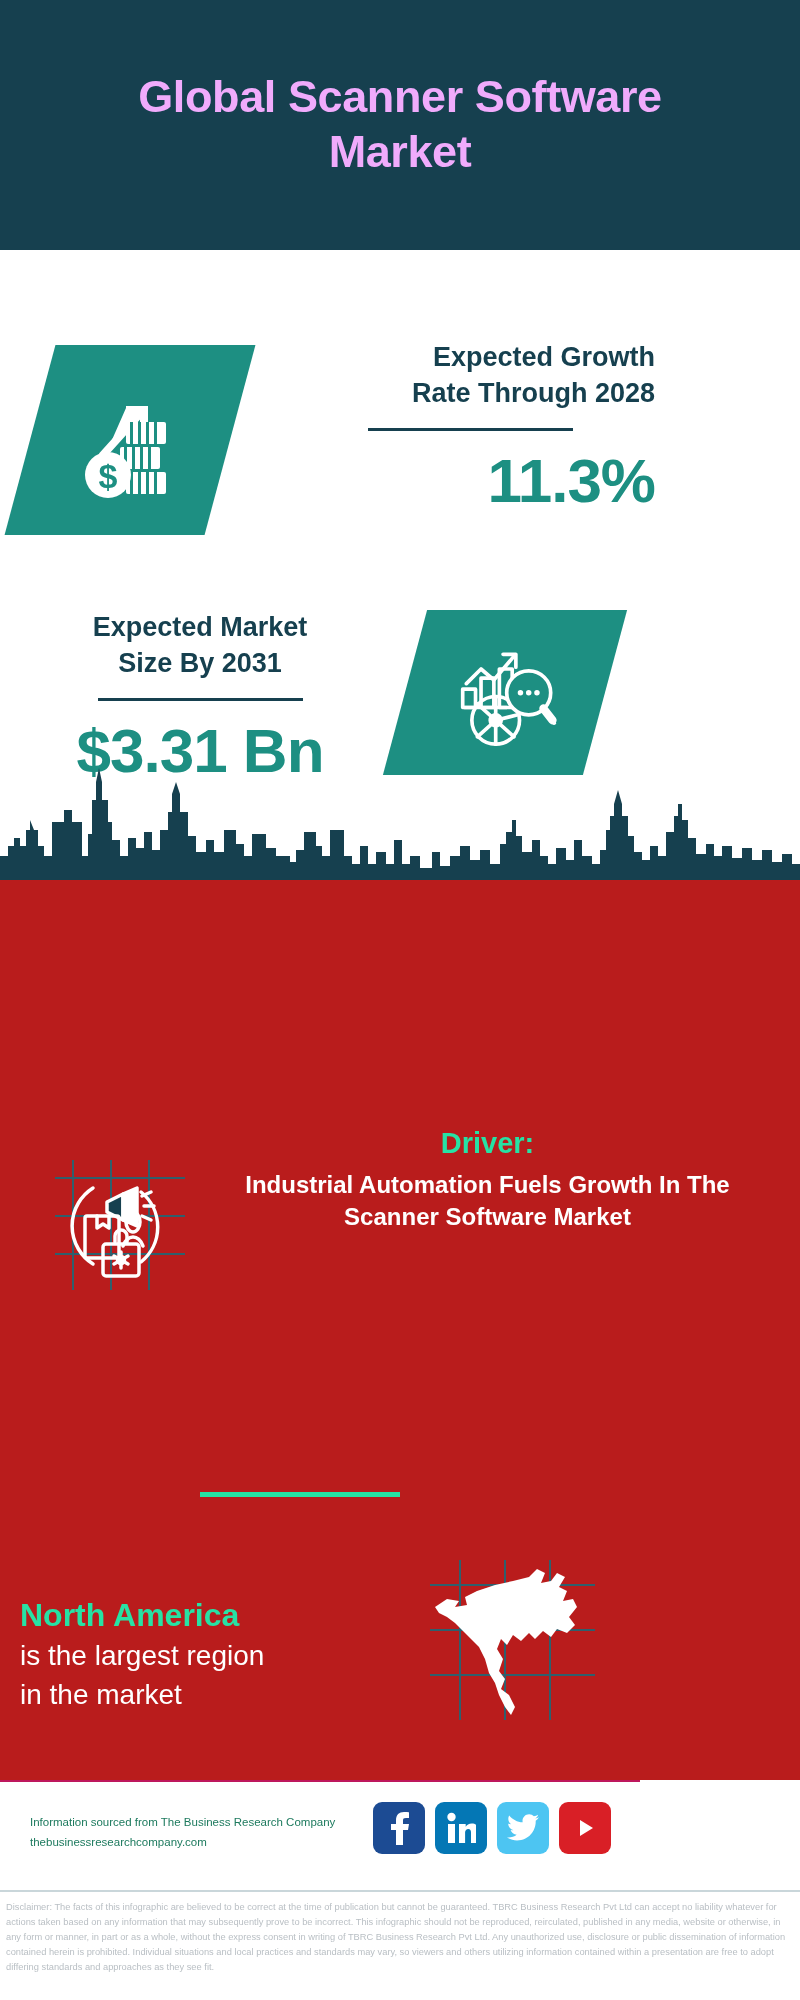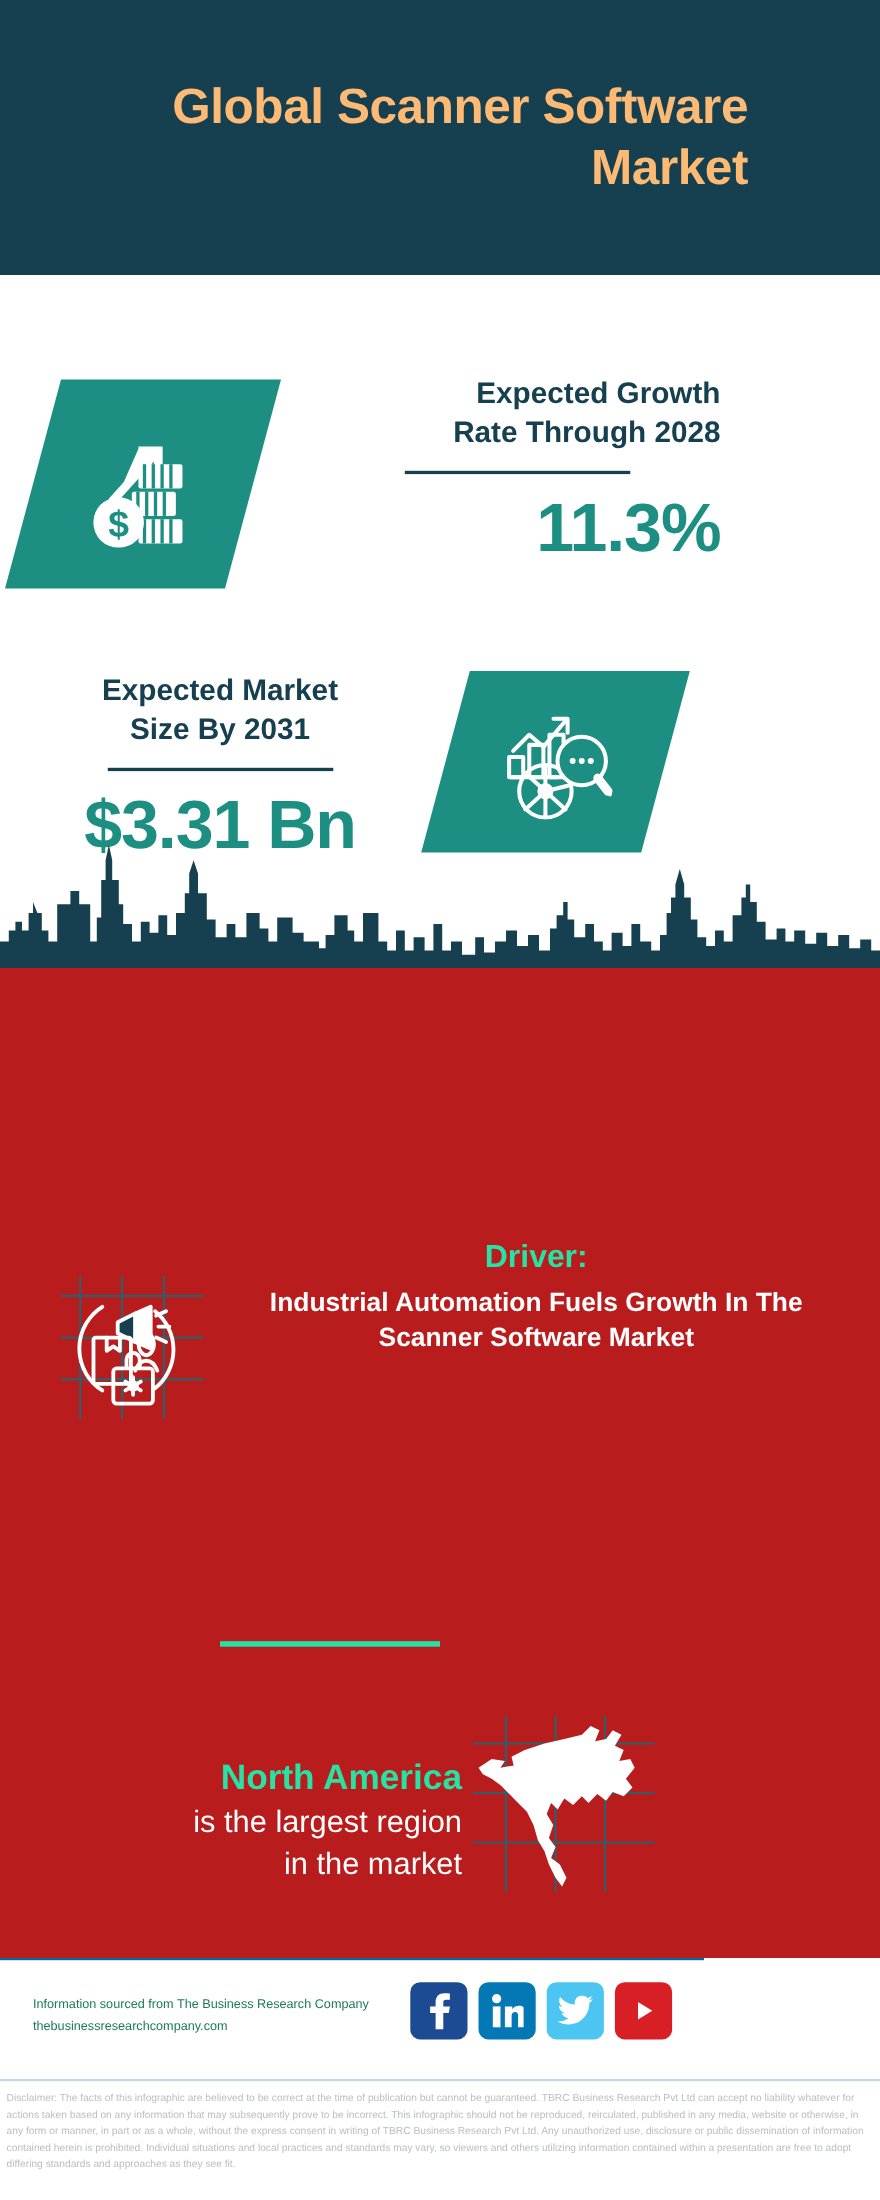--- a/index.html
+++ b/index.html
@@ -12,25 +12,25 @@
   }
   .page { width:800px; height:2000px; position:relative; }
 
   
   .header {
     position:absolute; left:0; top:0; width:800px; height:250px;
     background:#16404f;
     display:flex; align-items:center; justify-content:center;
   }
   .header-title {
-    color:#fdba74;
+    color:#f0abfc;
     font-size:45px;
     font-weight:bold;
     line-height:1.22;
-    text-align:right;
+    text-align:center;
     width:560px;
     letter-spacing:-0.4px;
   }
 
   
   .white-body {
     position:absolute; left:0; top:250px; width:800px; height:680px;
     background:#ffffff;
   }
 
@@ -98,34 +98,34 @@
     color:#ffffff; font-size:24px; font-weight:bold; line-height:1.35; margin-top:6px;
   }
 
   .rule-mint {
     position:absolute; left:200px; top:1492px;
     width:200px; height:5px; background:#27e2a4;
   }
 
   
   .region-row { position:absolute; left:0; top:1545px; width:800px; height:200px; }
-  .region-text { position:absolute; left:20px; top:50px; width:400px; text-align:right; }
+  .region-text { position:absolute; left:20px; top:50px; width:400px; text-align:left; }
   .region-head {
     color:#27e2a4; font-size:32px; font-weight:bold; line-height:1.25;
   }
   .region-sub {
     color:#ffffff; font-size:28px; line-height:1.3; margin-top:3px;
   }
   .region-map { position:absolute; left:425px; top:10px; width:175px; height:170px; }
 
   
   .footer {
     position:absolute; left:0; top:1780px; width:640px; height:110px;
     background:#ffffff;
-    border-top:2px solid #0369a1;
+    border-top:2px solid #be185d;
   }
   .footer-text {
     position:absolute; left:30px; top:30px; width:360px;
     color:#1d7a5e; font-size:11.5px; line-height:1.75;
   }
   .socials { position:absolute; left:373px; top:20px; display:flex; gap:10px; }
   .soc { width:52px; height:52px; border-radius:9px; display:flex; align-items:center; justify-content:center; }
   .soc-fb { background:#1c4b93; }
   .soc-li { background:#0477b5; }
   .soc-tw { background:#4dc5f2; }

